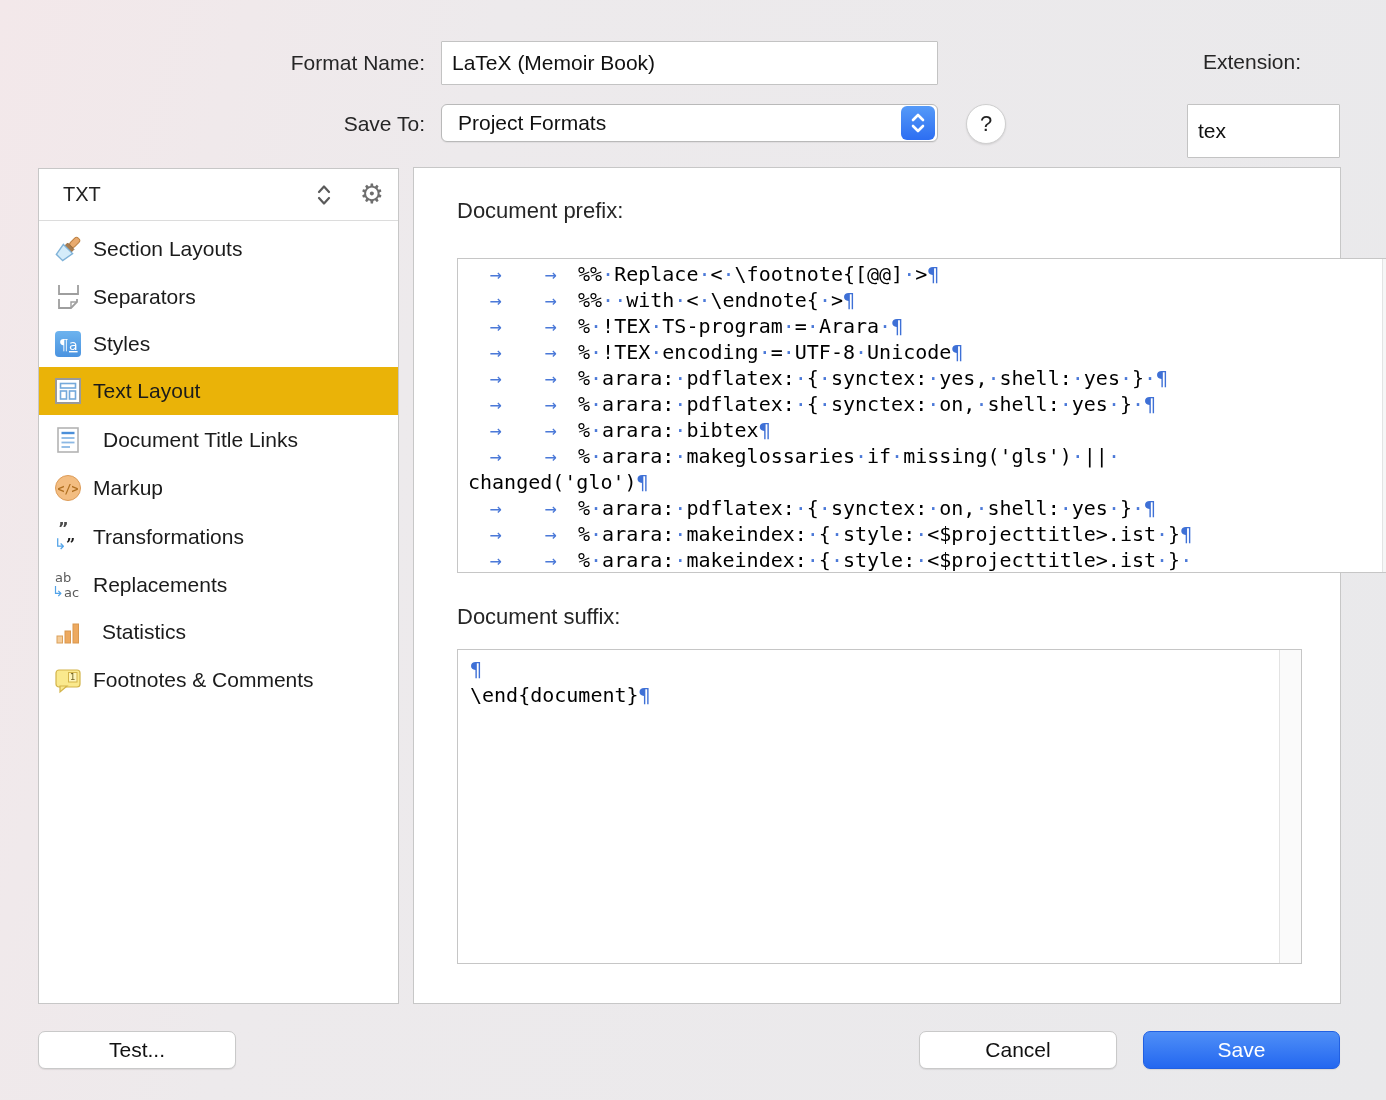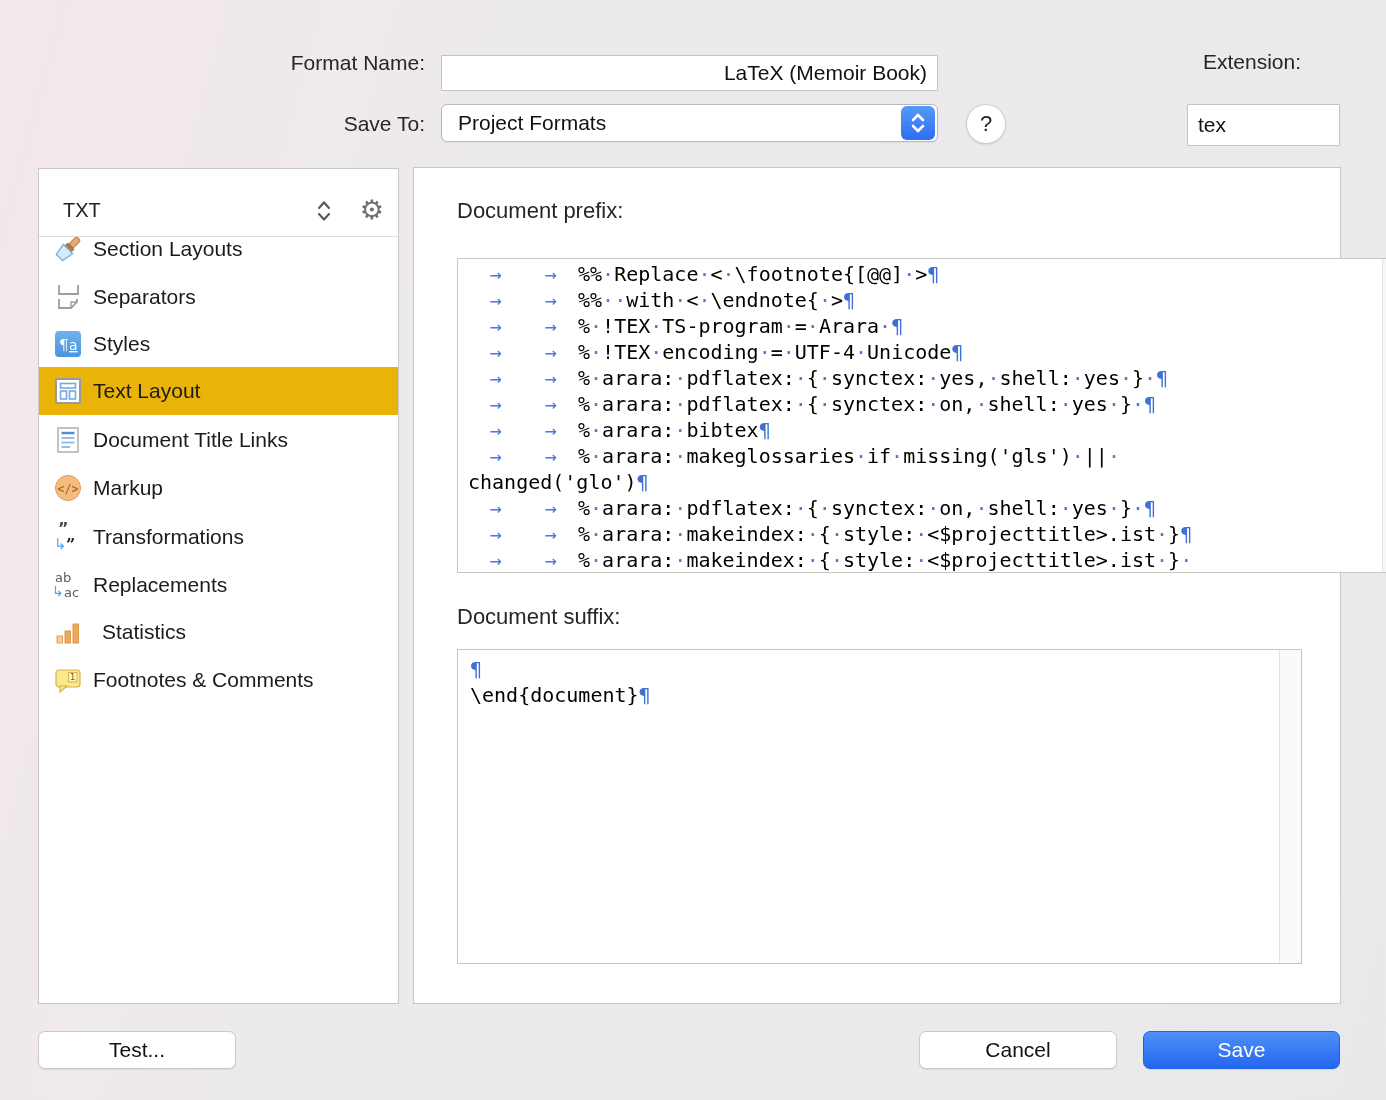--- a/index.html
+++ b/index.html
@@ -35,21 +35,21 @@
     border:1px solid #cfcfcf;box-shadow:0 1px 2px rgba(0,0,0,0.10);
     display:flex;align-items:center;justify-content:center;
     font-size:22px;color:#222;
   }
 
   
   .panel{background:#fff;border:1px solid #c7c7c7;box-sizing:border-box;}
 
   
   .side-header{
-    position:absolute;left:0;top:16px;right:0;height:51px;
+    position:absolute;left:0;top:0;right:0;height:51px;
     border-bottom:1px solid #dcdcdc;display:flex;align-items:center;justify-content:space-between;
   }
   .side-header .pane-name{font-size:20px;color:#222;margin-left:24px;flex:1;}
   .side-item{
     position:absolute;left:0;right:0;height:48px;display:flex;align-items:center;
   }
   .side-item.selected{background:#eab308;}
   .side-item .icon{width:34px;margin-left:12px;display:flex;justify-content:center;flex-shrink:0;}
   .side-item .item-label{font-size:21px;color:#1b1b1b;margin-left:8px;white-space:nowrap;}
 
@@ -81,38 +81,38 @@
   .btn.primary{
     background:linear-gradient(#4f8ff7,#2367f0);border:1px solid #2160e2;color:#fff;
   }
 </style>
 </head>
 <body>
 
 <div class="abs" style="left:0;top:0;width:1386px;height:1100px;">
 
   <div class="abs lbl right" style="left:120px;top:51px;width:305px;">Format Name:</div>
-  <input class="abs tfield" style="left: 441px; top: 55px; width: 497px; height: 36px; text-align: right;" value="LaTeX (Memoir Book)">
+  <input class="abs tfield" style="left: 441px; top: 41px; width: 497px; height: 44px;" value="LaTeX (Memoir Book)">
 
   <div class="abs lbl" style="left:1203px;top:50px;">Extension:</div>
 
   <div class="abs lbl right" style="left:220px;top:112px;width:205px;">Save To:</div>
   <div class="abs popup" style="left:441px;top:104px;width:497px;height:38px;">
     <span class="popup-text">Project Formats</span>
     <span class="stepper">
       <svg width="16" height="24" viewBox="0 0 16 24">
         <path d="M3 9 L8 4 L13 9" fill="none" stroke="#fff" stroke-width="2.6" stroke-linecap="round" stroke-linejoin="round"></path>
         <path d="M3 15 L8 20 L13 15" fill="none" stroke="#fff" stroke-width="2.6" stroke-linecap="round" stroke-linejoin="round"></path>
       </svg>
     </span>
   </div>
   <div class="abs help-btn" style="left:966px;top:104px;">
     <span>?</span>
   </div>
-  <input class="abs tfield" style="left: 1187px; top: 104px; width: 153px; height: 42px;" value="tex">
+  <input class="abs tfield" style="left: 1187px; top: 104px; width: 153px; height: 54px;" value="tex">
 
   <div class="abs panel" style="left:38px;top:168px;width:361px;height:836px;">
     <div class="side-header">
       <span class="pane-name">TXT</span>
       <span style="margin-right:28px;display:flex;">
         <svg width="16" height="24" viewBox="0 0 16 24">
           <path d="M3 9 L8 3.5 L13 9" fill="none" stroke="#5a5a5a" stroke-width="2.2" stroke-linecap="round" stroke-linejoin="round"></path>
           <path d="M3 15 L8 20.5 L13 15" fill="none" stroke="#5a5a5a" stroke-width="2.2" stroke-linecap="round" stroke-linejoin="round"></path>
         </svg>
       </span>
@@ -165,21 +165,21 @@
         <svg width="30" height="30" viewBox="0 0 30 30">
           <rect x="3" y="3" width="24" height="24" fill="#fff" stroke="#9a9a9a" stroke-width="2"></rect>
           <rect x="7.5" y="7.5" width="15" height="4.5" fill="none" stroke="#74a9db" stroke-width="1.6"></rect>
           <rect x="7.5" y="15" width="6" height="8" fill="none" stroke="#74a9db" stroke-width="1.6"></rect>
           <rect x="16.5" y="15" width="6" height="8" fill="none" stroke="#74a9db" stroke-width="1.6"></rect>
         </svg>
       </span>
       <span class="item-label">Text Layout</span>
     </div>
 
-    <div class="side-item" style="top:247px;">
+    <div class="side-item" style="top:247px;gap:10px;">
       <span class="icon">
         <svg width="30" height="30" viewBox="0 0 30 30">
           <rect x="5" y="3" width="20" height="24" fill="#fff" stroke="#b3b3b3" stroke-width="1.6"></rect>
           <line x1="8.5" y1="8" x2="21.5" y2="8" stroke="#4a8fd9" stroke-width="2.4"></line>
           <line x1="8.5" y1="13" x2="21.5" y2="13" stroke="#8cb8e4" stroke-width="1.8"></line>
           <line x1="8.5" y1="17.5" x2="21.5" y2="17.5" stroke="#8cb8e4" stroke-width="1.8"></line>
           <line x1="8.5" y1="22" x2="17" y2="22" stroke="#8cb8e4" stroke-width="1.8"></line>
         </svg>
       </span>
       <span class="item-label">Document Title Links</span>
@@ -243,21 +243,21 @@
 
   <div class="abs panel" style="left:413px;top:167px;width:928px;height:837px;">
 
     <div class="abs lbl" style="left:43px;top:30px;font-size:22px;">Document prefix:</div>
 
     <div class="codebox" style="left:43px;top:90px;width:948px;height:315px;padding-left:44px;">
       <div class="code-content">
           <div class="code-row"><span class="tab">→</span><span class="tab">→</span><span>%%</span><span class="dot">·</span><span>Replace</span><span class="dot">·</span><span>&lt;</span><span class="dot">·</span><span>\footnote{[@@]</span><span class="dot">·</span><span>&gt;</span><span class="pilcrow">¶</span></div>
           <div class="code-row"><span class="tab">→</span><span class="tab">→</span><span>%%</span><span class="dot">·</span><span class="dot">·</span><span>with</span><span class="dot">·</span><span>&lt;</span><span class="dot">·</span><span>\endnote{</span><span class="dot">·</span><span>&gt;</span><span class="pilcrow">¶</span></div>
           <div class="code-row"><span class="tab">→</span><span class="tab">→</span><span>%</span><span class="dot">·</span><span>!TEX</span><span class="dot">·</span><span>TS-program</span><span class="dot">·</span><span>=</span><span class="dot">·</span><span>Arara</span><span class="dot">·</span><span class="pilcrow">¶</span></div>
-          <div class="code-row"><span class="tab">→</span><span class="tab">→</span><span>%</span><span class="dot">·</span><span>!TEX</span><span class="dot">·</span><span>encoding</span><span class="dot">·</span><span>=</span><span class="dot">·</span><span>UTF-4</span><span class="dot">·</span><span>Unicode</span><span class="pilcrow">¶</span></div>
+          <div class="code-row"><span class="tab">→</span><span class="tab">→</span><span>%</span><span class="dot">·</span><span>!TEX</span><span class="dot">·</span><span>encoding</span><span class="dot">·</span><span>=</span><span class="dot">·</span><span>UTF-8</span><span class="dot">·</span><span>Unicode</span><span class="pilcrow">¶</span></div>
           <div class="code-row"><span class="tab">→</span><span class="tab">→</span><span>%</span><span class="dot">·</span><span>arara:</span><span class="dot">·</span><span>pdflatex:</span><span class="dot">·</span><span>{</span><span class="dot">·</span><span>synctex:</span><span class="dot">·</span><span>yes,</span><span class="dot">·</span><span>shell:</span><span class="dot">·</span><span>yes</span><span class="dot">·</span><span>}</span><span class="dot">·</span><span class="pilcrow">¶</span></div>
           <div class="code-row"><span class="tab">→</span><span class="tab">→</span><span>%</span><span class="dot">·</span><span>arara:</span><span class="dot">·</span><span>pdflatex:</span><span class="dot">·</span><span>{</span><span class="dot">·</span><span>synctex:</span><span class="dot">·</span><span>on,</span><span class="dot">·</span><span>shell:</span><span class="dot">·</span><span>yes</span><span class="dot">·</span><span>}</span><span class="dot">·</span><span class="pilcrow">¶</span></div>
           <div class="code-row"><span class="tab">→</span><span class="tab">→</span><span>%</span><span class="dot">·</span><span>arara:</span><span class="dot">·</span><span>bibtex</span><span class="pilcrow">¶</span></div>
           <div class="code-row"><span class="tab">→</span><span class="tab">→</span><span>%</span><span class="dot">·</span><span>arara:</span><span class="dot">·</span><span>makeglossaries</span><span class="dot">·</span><span>if</span><span class="dot">·</span><span>missing('gls')</span><span class="dot">·</span><span>||</span><span class="dot">·</span></div>
           <div class="code-row"><span>changed('glo')</span><span class="pilcrow">¶</span></div>
           <div class="code-row"><span class="tab">→</span><span class="tab">→</span><span>%</span><span class="dot">·</span><span>arara:</span><span class="dot">·</span><span>pdflatex:</span><span class="dot">·</span><span>{</span><span class="dot">·</span><span>synctex:</span><span class="dot">·</span><span>on,</span><span class="dot">·</span><span>shell:</span><span class="dot">·</span><span>yes</span><span class="dot">·</span><span>}</span><span class="dot">·</span><span class="pilcrow">¶</span></div>
           <div class="code-row"><span class="tab">→</span><span class="tab">→</span><span>%</span><span class="dot">·</span><span>arara:</span><span class="dot">·</span><span>makeindex:</span><span class="dot">·</span><span>{</span><span class="dot">·</span><span>style:</span><span class="dot">·</span><span>&lt;$projecttitle&gt;.ist</span><span class="dot">·</span><span>}</span><span class="pilcrow">¶</span></div>
           <div class="code-row"><span class="tab">→</span><span class="tab">→</span><span>%</span><span class="dot">·</span><span>arara:</span><span class="dot">·</span><span>makeindex:</span><span class="dot">·</span><span>{</span><span class="dot">·</span><span>style:</span><span class="dot">·</span><span>&lt;$projecttitle&gt;.ist</span><span class="dot">·</span><span>}</span><span class="dot">·</span></div>
         </div>
       <div class="scrolltrack">

